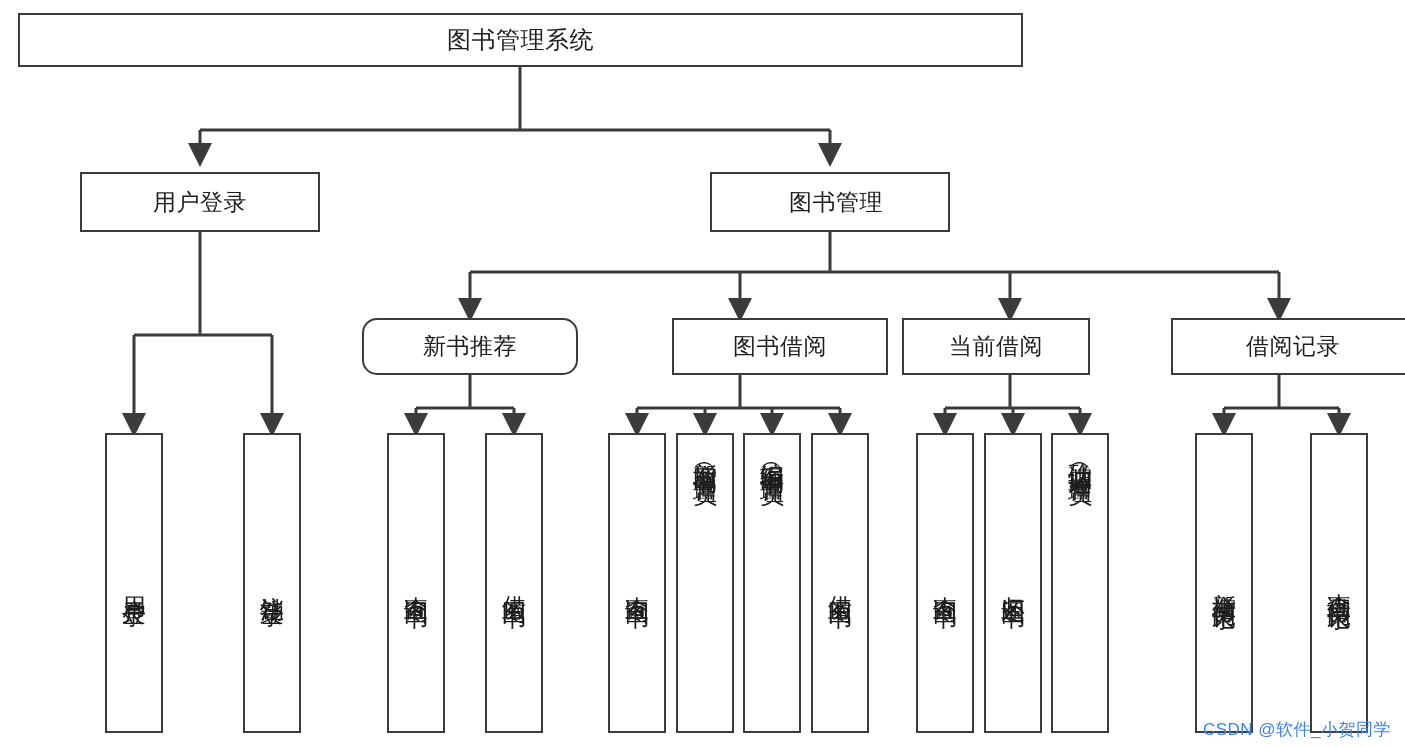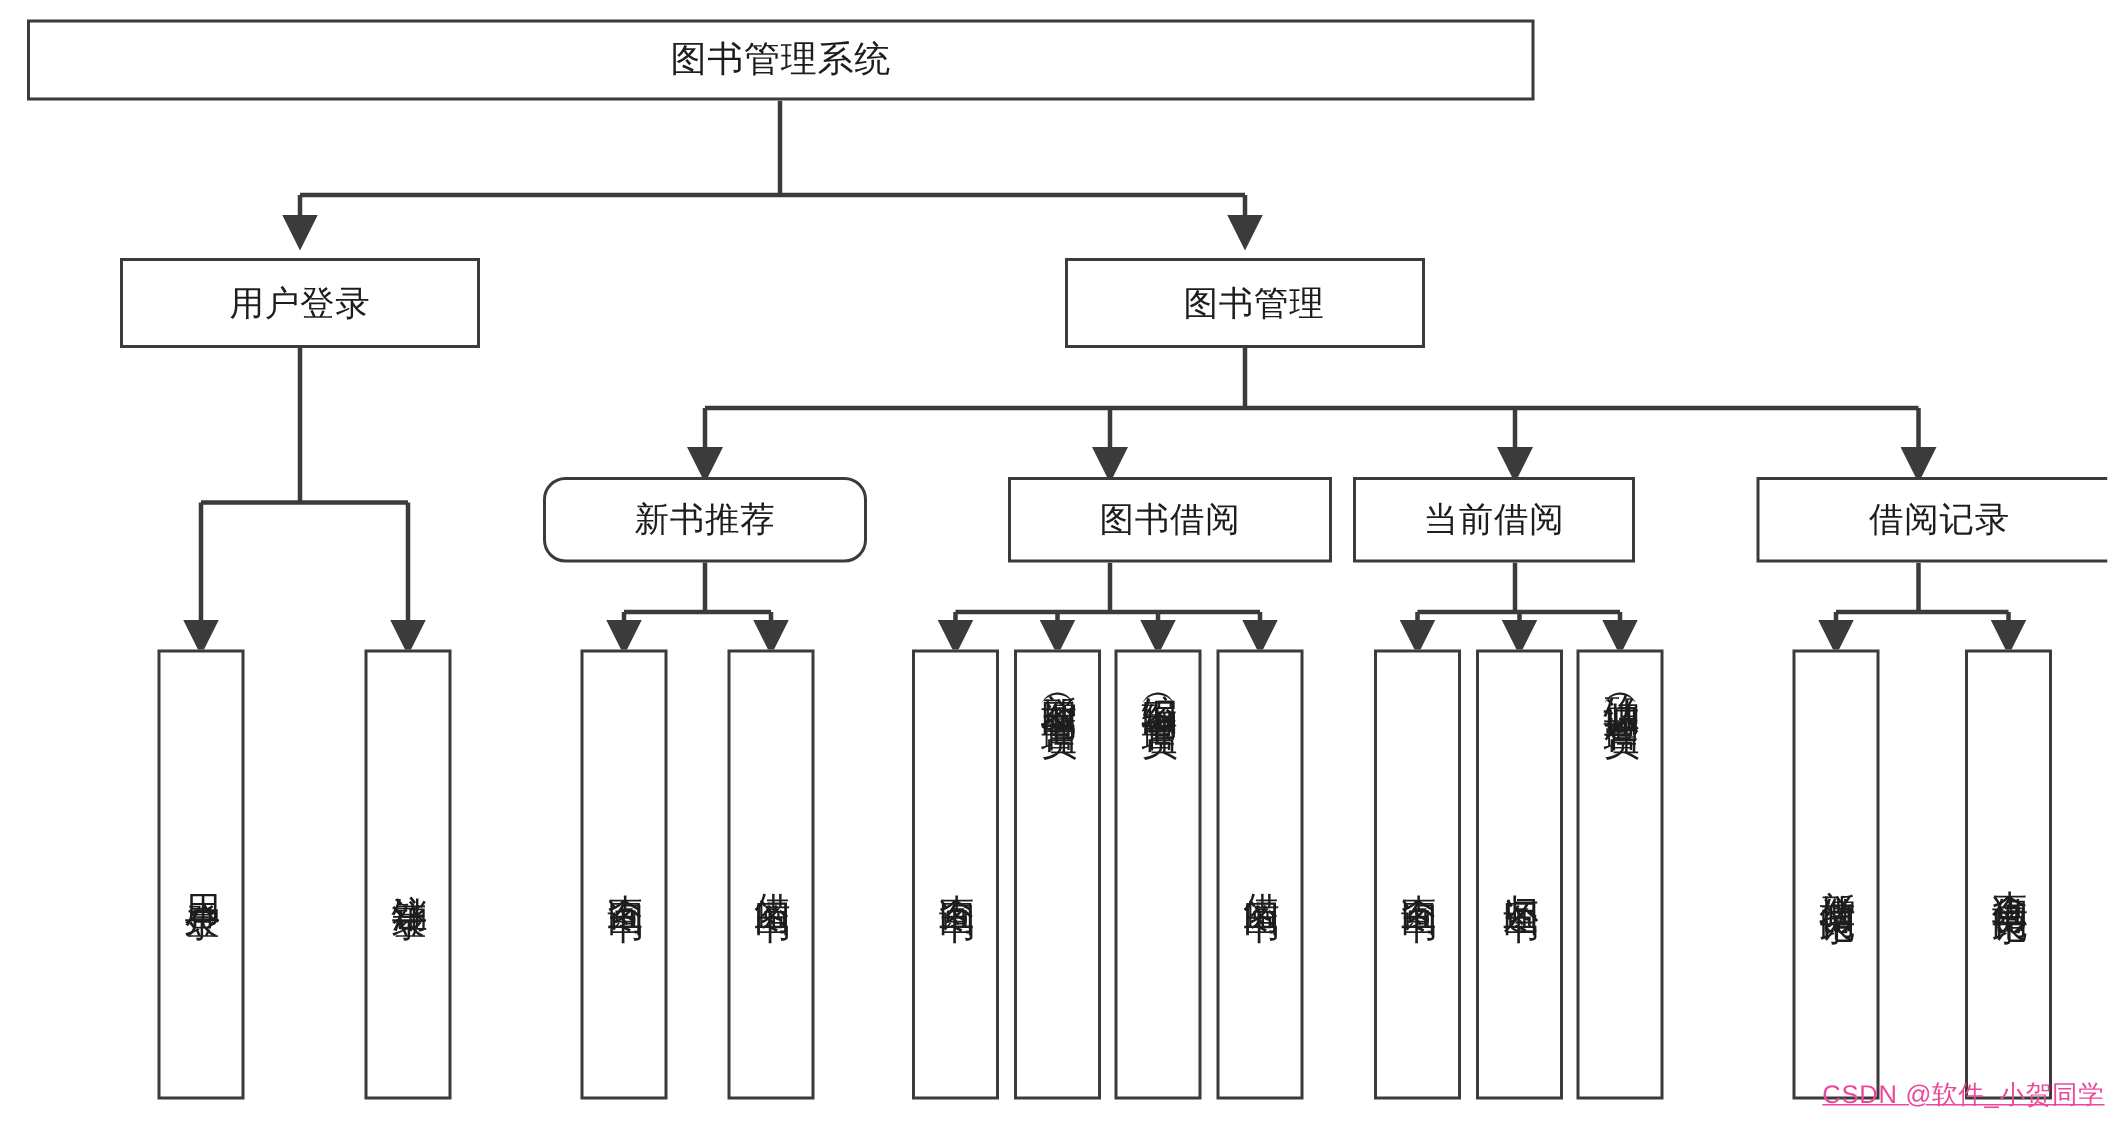--- a/index.html
+++ b/index.html
@@ -59,27 +59,26 @@
     letter-spacing: 3px;
     line-height: 1;
     white-space: nowrap;
   }
   .node.vert.mid {
     align-items: center;
     padding-top: 0;
   }
   .watermark {
     position: absolute;
-    right: 2px;
+    right: 14px;
     bottom: 6px;
     font-size: 17px;
-    color: #ec4899;
+    color: #3b82f6;
     letter-spacing: 0.5px;
     white-space: nowrap;
-    text-decoration: underline;
   }
 </style>
 </head>
 <body>
 
 <div id="canvas">
 
   <svg id="wires" viewBox="0 0 1405 747" xmlns="http://www.w3.org/2000/svg">
     <defs>
       <marker id="arrow" viewBox="0 0 12 12" refX="10" refY="6" markerWidth="8" markerHeight="8" orient="auto-start-reverse">

